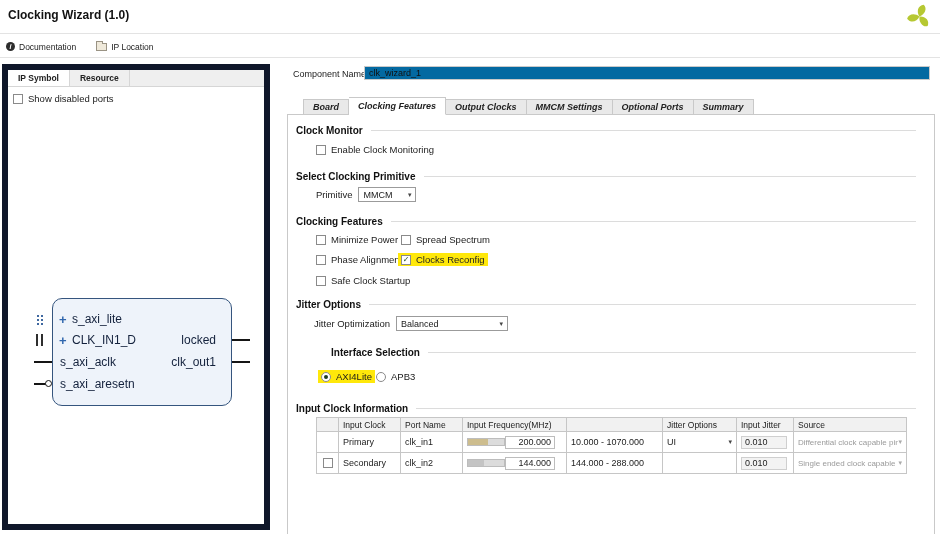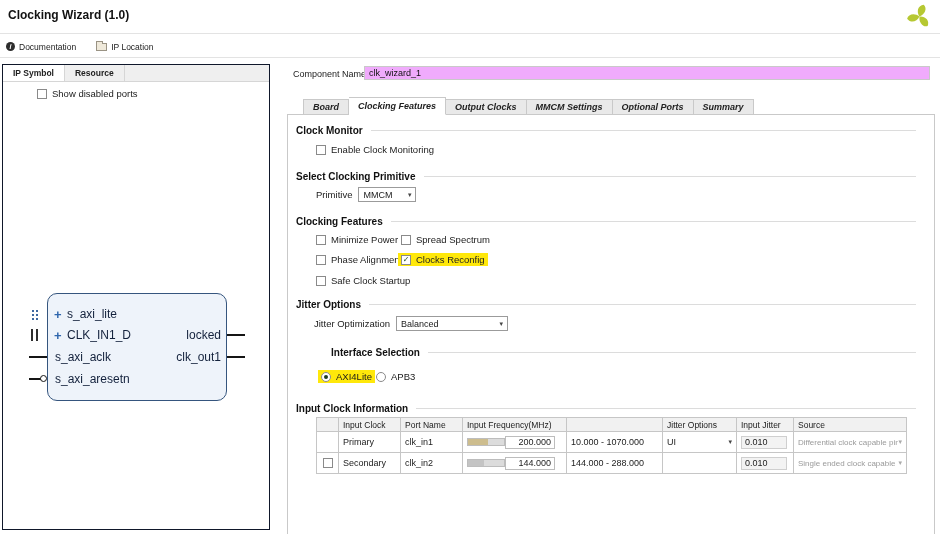--- a/index.html
+++ b/index.html
@@ -17,25 +17,25 @@
   .hr { position:absolute; left:0; width:940px; border-top:1px solid #e3e3e3; }
   .hr1 { top:33px; }
   .hr2 { top:57px; }
   .linksbar { position:absolute; left:6px; top:39px; height:15px; display:flex; align-items:center; gap:20px; font-size:8.5px; color:#222; }
   .link { display:flex; align-items:center; gap:4px; cursor:pointer; }
   .info-icon { width:9px; height:9px; border-radius:50%; background:#2d2d2d; color:#fff; font-size:7px; line-height:9px; text-align:center; font-style:italic; font-weight:bold; }
   .folder-icon { width:11px; height:8px; background:#efe9da; border:1px solid #9a9384; position:relative; }
   .folder-icon::before { content:""; position:absolute; left:-1px; top:-3px; width:5px; height:2px; background:#efe9da; border:1px solid #9a9384; border-bottom:none; }
 
   
-  .left-panel { position:absolute; left:2px; top:64px; width:268px; height:466px; border:1px solid #0f172a; background:#fff; }
+  .left-panel { position:absolute; left:2px; top:64px; width:268px; height:466px; border:6px solid #0f172a; background:#fff; }
   .lp-tabs { display:flex; height:17px; background:#efefef; border-bottom:1px solid #d6d6d6; }
   .lp-tab { padding:0 10px; display:flex; align-items:center; font-size:8.5px; font-weight:bold; border-right:1px solid #d6d6d6; color:#222; cursor:pointer; }
   .lp-tab.active { background:#fff; }
-  .lp-cb { position:absolute; left:5px; top:23px;margin-left:29px; }
+  .lp-cb { position:absolute; left:5px; top:23px; }
 
   .cb { display:inline-flex; align-items:center; gap:5px; font-size:9.5px; color:#222; cursor:pointer; white-space:nowrap; }
   .cb .box { width:10px; height:10px; min-width:10px; border:1px solid #8a8a8a; background:#fff; display:flex; align-items:center; justify-content:center; font-size:8px; line-height:8px; color:#1b4d1b; }
   .highlight { background:#ffe80a; padding:1px 3px; }
 
   .radio { display:inline-flex; align-items:center; gap:5px; font-size:9.5px; cursor:pointer; }
   .radio .dot { width:10px; height:10px; border:1px solid #8a8a8a; border-radius:50%; background:#fff; position:relative; }
   .radio.selected .dot::after { content:""; position:absolute; left:2px; top:2px; width:4px; height:4px; border-radius:50%; background:#1f3d1f; }
 
   
@@ -45,21 +45,21 @@
   .stub { position:absolute; height:2px; background:#151515; }
   .ifm-dots { position:absolute; width:8px; height:11px;
     background-image: radial-gradient(circle, #3f68a0 1.1px, transparent 1.2px);
     background-size: 4px 4px; }
   .ifm-bars { position:absolute; width:7px; height:12px;
     border-left:2px solid #2e2e2e; border-right:2px solid #2e2e2e; }
   .lowcirc { position:absolute; width:7px; height:7px; border:1.5px solid #151515; border-radius:50%; background:#fff; }
 
   
   .comp-label { position:absolute; left:293px; top:69px; font-size:9px; color:#222; }
-  .comp-input { position:absolute; left:364px; top:66px; width:566px; height:14px; background:#f0abfc; border:1px solid #c9c9c9; font-size:9px; line-height:12px; padding-left:4px; color:#111; }
+  .comp-input { position:absolute; left:364px; top:66px; width:566px; height:14px; background:#0369a1; border:1px solid #c9c9c9; font-size:9px; line-height:12px; padding-left:4px; color:#111; }
 
   .main-tabs { position:absolute; left:303px; top:97px; height:18px; display:flex; align-items:flex-end; z-index:2;font-style:italic; }
   .main-tab { height:16px; padding:0 9px; display:flex; align-items:center; font-size:9px; font-weight:bold; background:#e9e9e9; border:1px solid #c9c9c9; border-left:none; color:#222; cursor:pointer; white-space:nowrap; }
   .main-tab:first-child { border-left:1px solid #c9c9c9; }
   .main-tab.active { height:18px; background:#fff; border-bottom:1px solid #fff; }
 
   .content { position:absolute; left:287px; top:114px; width:648px; height:453px; border:1px solid #c9c9c9; background:#fff; }
   .sec { position:absolute; left:8px; right:18px; }
   .sec-title { display:flex; align-items:center; gap:8px; font-size:10px; font-weight:bold; color:#111; }
   .rule { flex:1; height:1px; background:#dcdcdc; }

